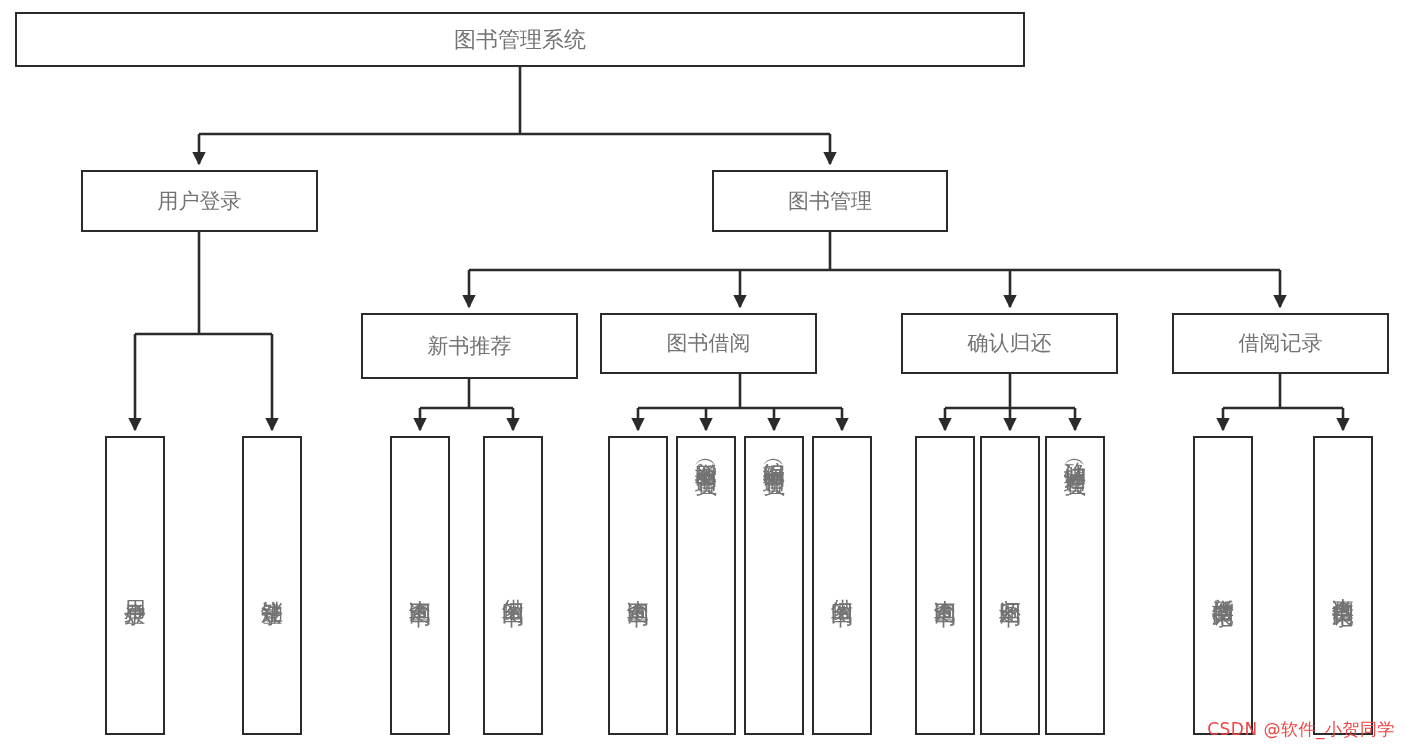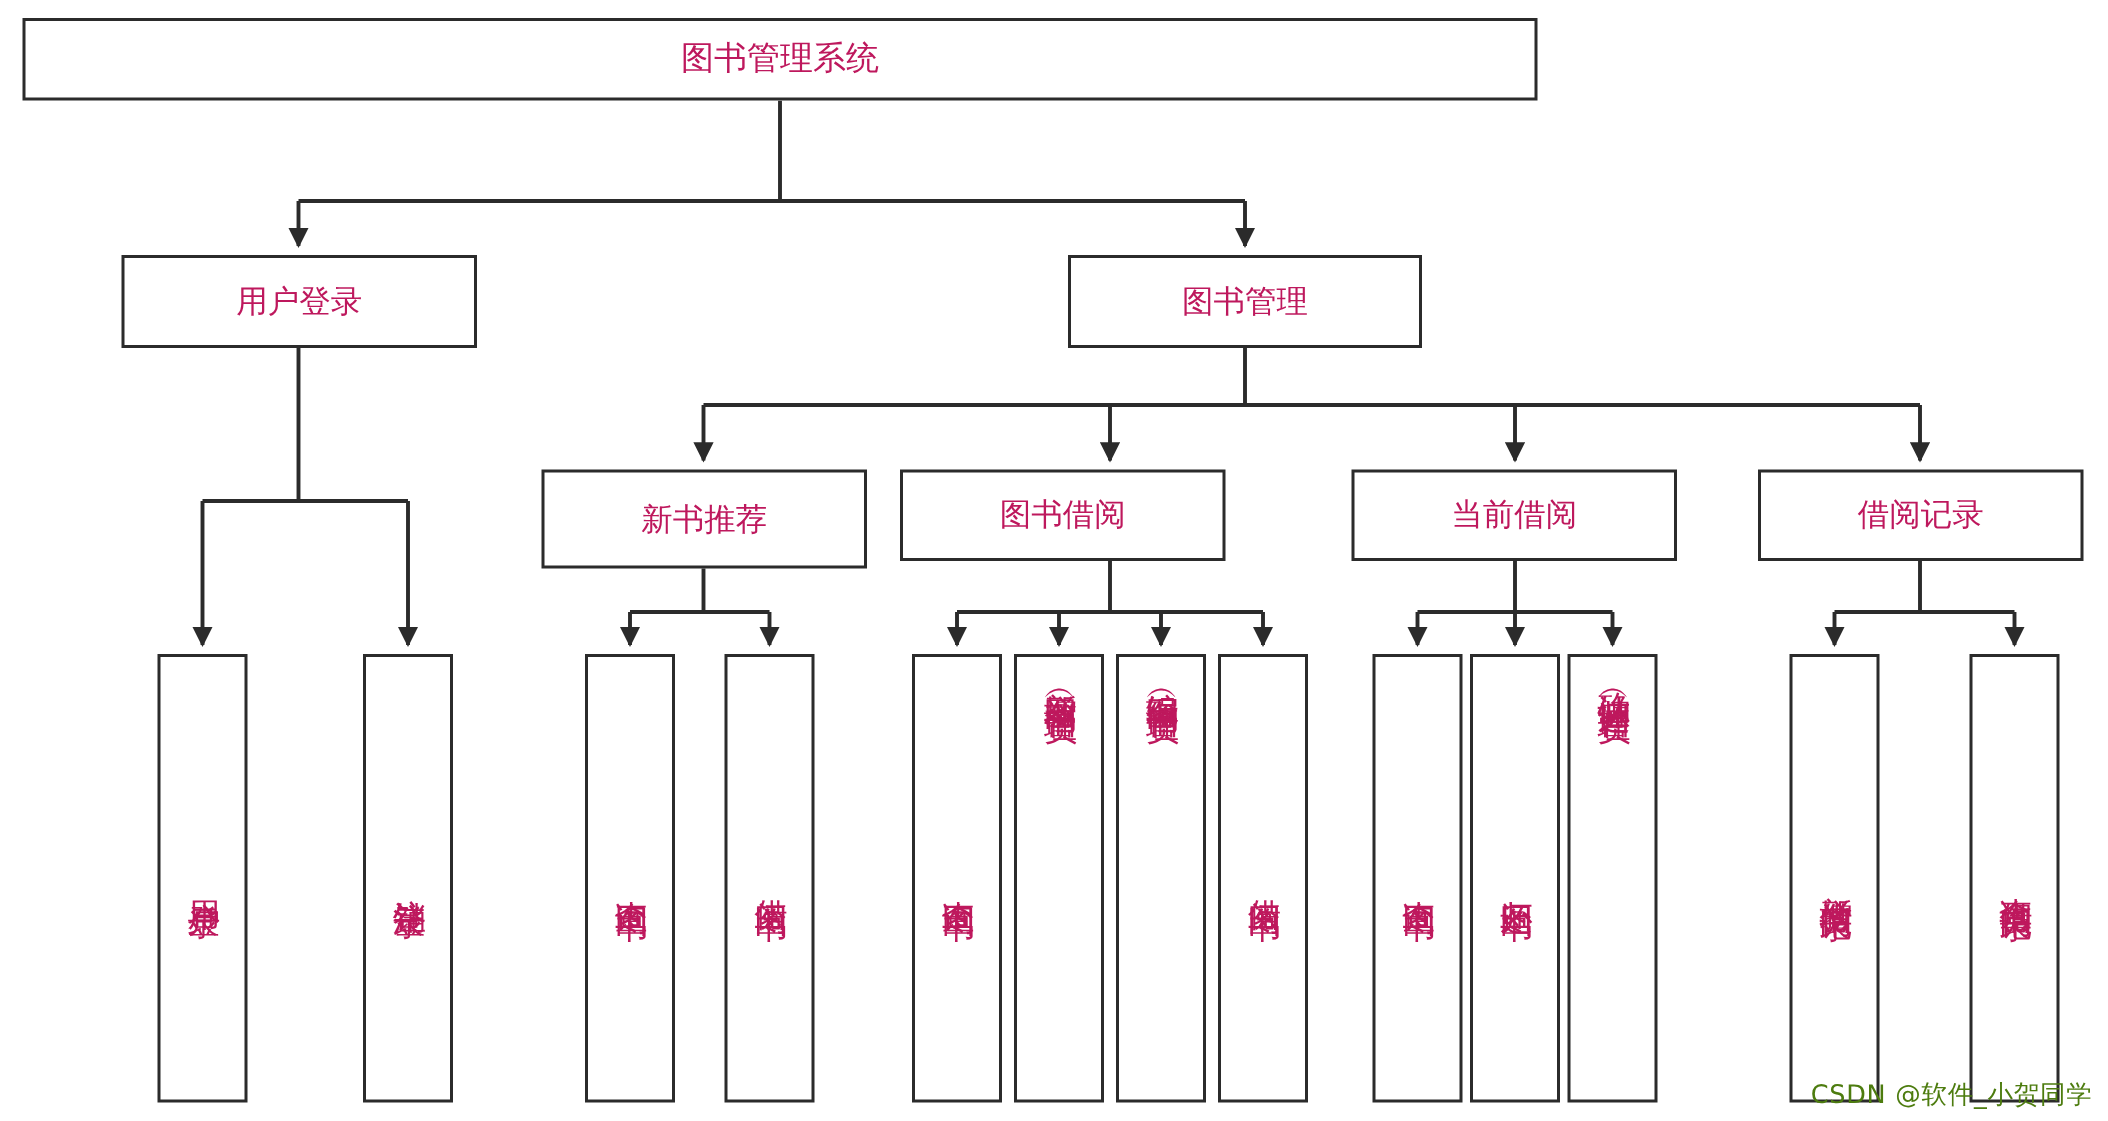--- a/index.html
+++ b/index.html
@@ -30,21 +30,21 @@
     position: absolute;
     box-sizing: border-box;
     background: #ffffff;
     border: 2px solid #2b2b2b;
     display: flex;
     align-items: center;
     justify-content: center;
     z-index: 3;
   }
   .node-label {
-    color: #be185d;
+    color: #737373;
     text-align: left;
     line-height: 1.18;
     white-space: nowrap;
   }
   
   .node.horiz .node-label {
     font-size: 21px;
   }
   .node.root .node-label {
     font-size: 22px;
@@ -65,21 +65,21 @@
   }
   .node.leaf.centered {
     align-items: center;
     padding-top: 0;
   }
   #watermark {
     position: absolute;
     right: 10px;
     bottom: 6px;
     font-size: 17px;
-    color: #4d7c0f;
+    color: #ef4444;
     letter-spacing: 0.5px;
     z-index: 6;
     white-space: nowrap;
     pointer-events: none;
   }
 </style>
 </head>
 <body>
 
 <div id="diagram-root">
@@ -145,21 +145,21 @@
     <span class="node-label">图书管理</span>
   </div>
 
   <div class="node horiz" style="left:361px; top:313px; width:217px; height:66px;">
     <span class="node-label">新书推荐</span>
   </div>
   <div class="node horiz" style="left:600px; top:313px; width:217px; height:61px;">
     <span class="node-label">图书借阅</span>
   </div>
   <div class="node horiz" style="left:901px; top:313px; width:217px; height:61px;">
-    <span class="node-label">当前借阅</span>
+    <span class="node-label">确认归还</span>
   </div>
   <div class="node horiz" style="left:1172px; top:313px; width:217px; height:61px;">
     <span class="node-label">借阅记录</span>
   </div>
 
   <div class="node leaf centered" style="left:105px; top:436px; width:60px; height:299px;">
     <span class="node-label">用户登录</span>
   </div>
   <div class="node leaf centered" style="left:242px; top:436px; width:60px; height:299px;">
     <span class="node-label">注销登录</span>

